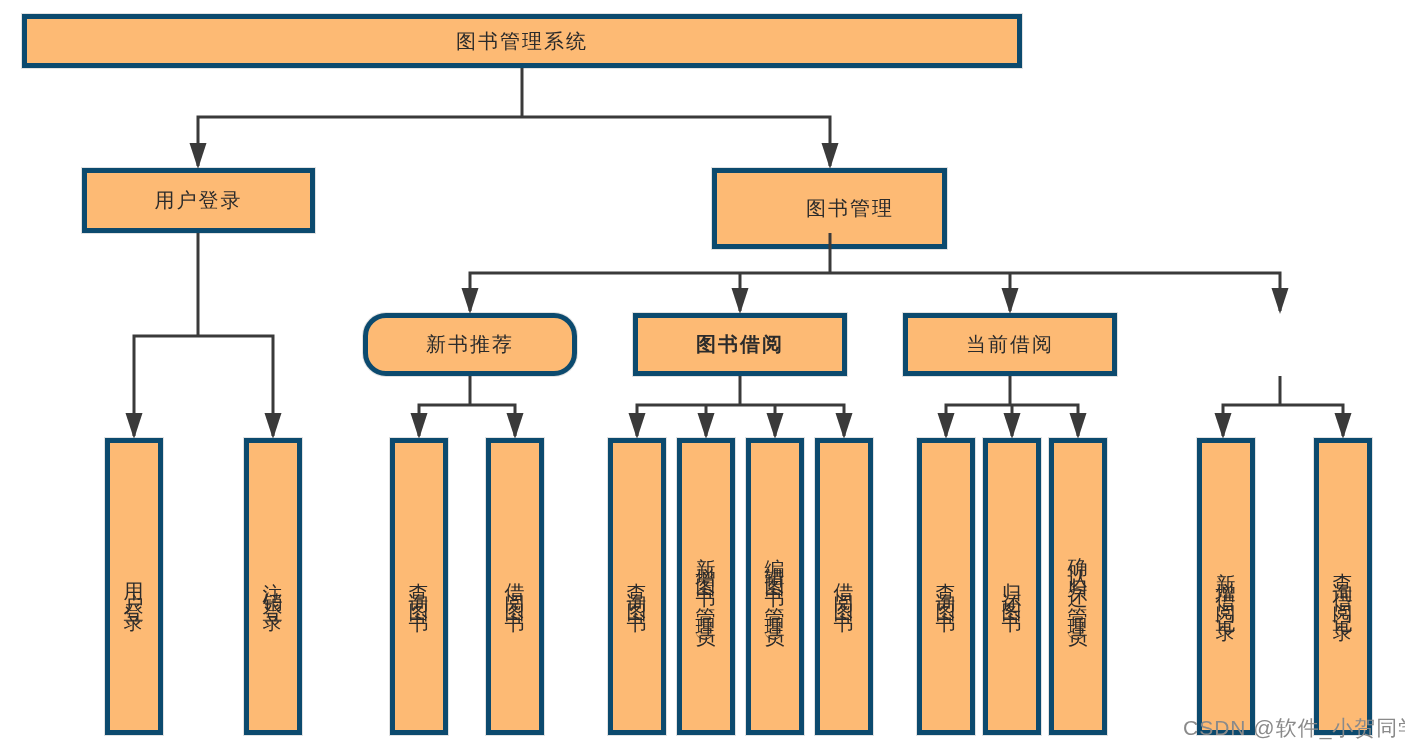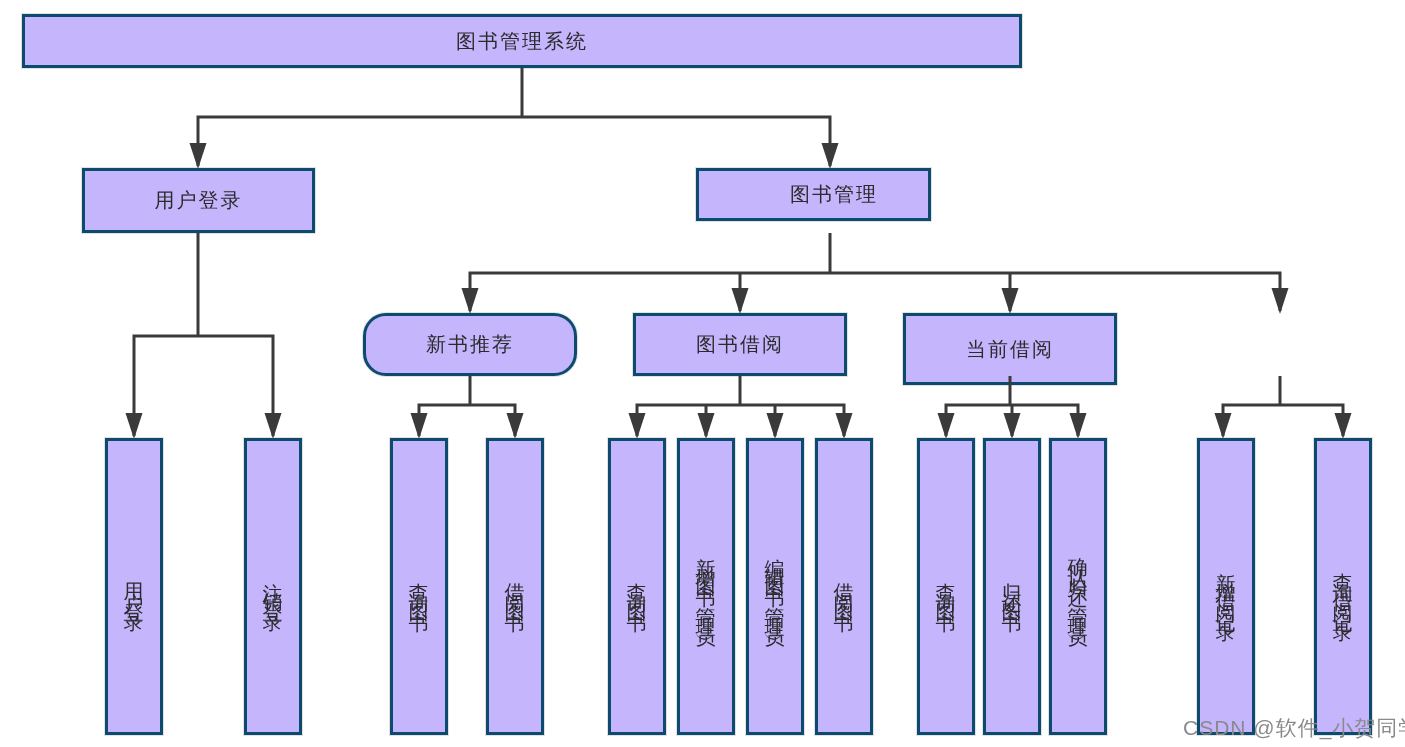--- a/index.html
+++ b/index.html
@@ -2,21 +2,21 @@
 <html><head>
 <meta charset="utf-8">
 <title>图书管理系统</title>
 <style>
   html,body{margin:0;padding:0;background:#ffffff;}
   .stage{
     position:relative;width:1405px;height:747px;background:#ffffff;overflow:hidden;
     font-family:"Liberation Sans","DejaVu Sans",sans-serif;
   }
   .box{
-    position:absolute;box-sizing:border-box;border:3px solid #0c4a6e;background:#c4b5fd;
+    position:absolute;box-sizing:border-box;border:5px solid #0c4a6e;background:#fdba74;
     display:flex;align-items:center;justify-content:center;color:#2b2b2b;
     box-shadow:0 0 0 1px rgba(140,140,140,0.25);
   }
   .hbox{font-size:20px;letter-spacing:2px;white-space:nowrap;}
   .vbox{z-index:2;}
   .vbox .label{
     writing-mode:vertical-rl;-webkit-writing-mode:vertical-rl;
     text-orientation:mixed;font-size:20px;line-height:1;letter-spacing:10px;
     color:#2b2b2b;
   }
@@ -84,25 +84,25 @@
       <path d="M1280 376 V405"></path>
       <path d="M1223 436 V405 H1343 V436"></path>
       <polygon points="1214.5,413 1231.5,413 1223,439"></polygon>
       <polygon points="1334.5,413 1351.5,413 1343,439"></polygon>
     </g>
   </svg>
 
   <div class="box hbox" style="left:22px;top:14px;width:1000px;height:54px;">图书管理系统</div>
 
   <div class="box hbox" style="left:82px;top:168px;width:233px;height:65px;">用户登录</div>
-  <div class="box hbox" style="left:696px;top:168px;width:235px;height:53px;padding-left:41px;">图书管理</div>
+  <div class="box hbox" style="left:712px;top:168px;width:235px;height:81px;padding-left:41px;">图书管理</div>
 
   <div class="box hbox" style="left:363px;top:313px;width:214px;height:63px;border-radius:23px;">新书推荐</div>
-  <div class="box hbox" style="left:633px;top:313px;width:214px;height:63px;">图书借阅</div>
-  <div class="box hbox" style="left:903px;top:313px;width:214px;height:72px;">当前借阅</div>
+  <div class="box hbox" style="left:633px;top:313px;width:214px;height:63px;font-weight:bold;">图书借阅</div>
+  <div class="box hbox" style="left:903px;top:313px;width:214px;height:63px;">当前借阅</div>
 
   <div class="box vbox" style="left:105px;top:438px;width:58px;height:297px;">
     <span class="label">用户登录</span>
   </div>
   <div class="box vbox" style="left:244px;top:438px;width:58px;height:297px;">
     <span class="label">注销登录</span>
   </div>
   <div class="box vbox" style="left:390px;top:438px;width:58px;height:297px;">
     <span class="label">查询图书</span>
   </div>

